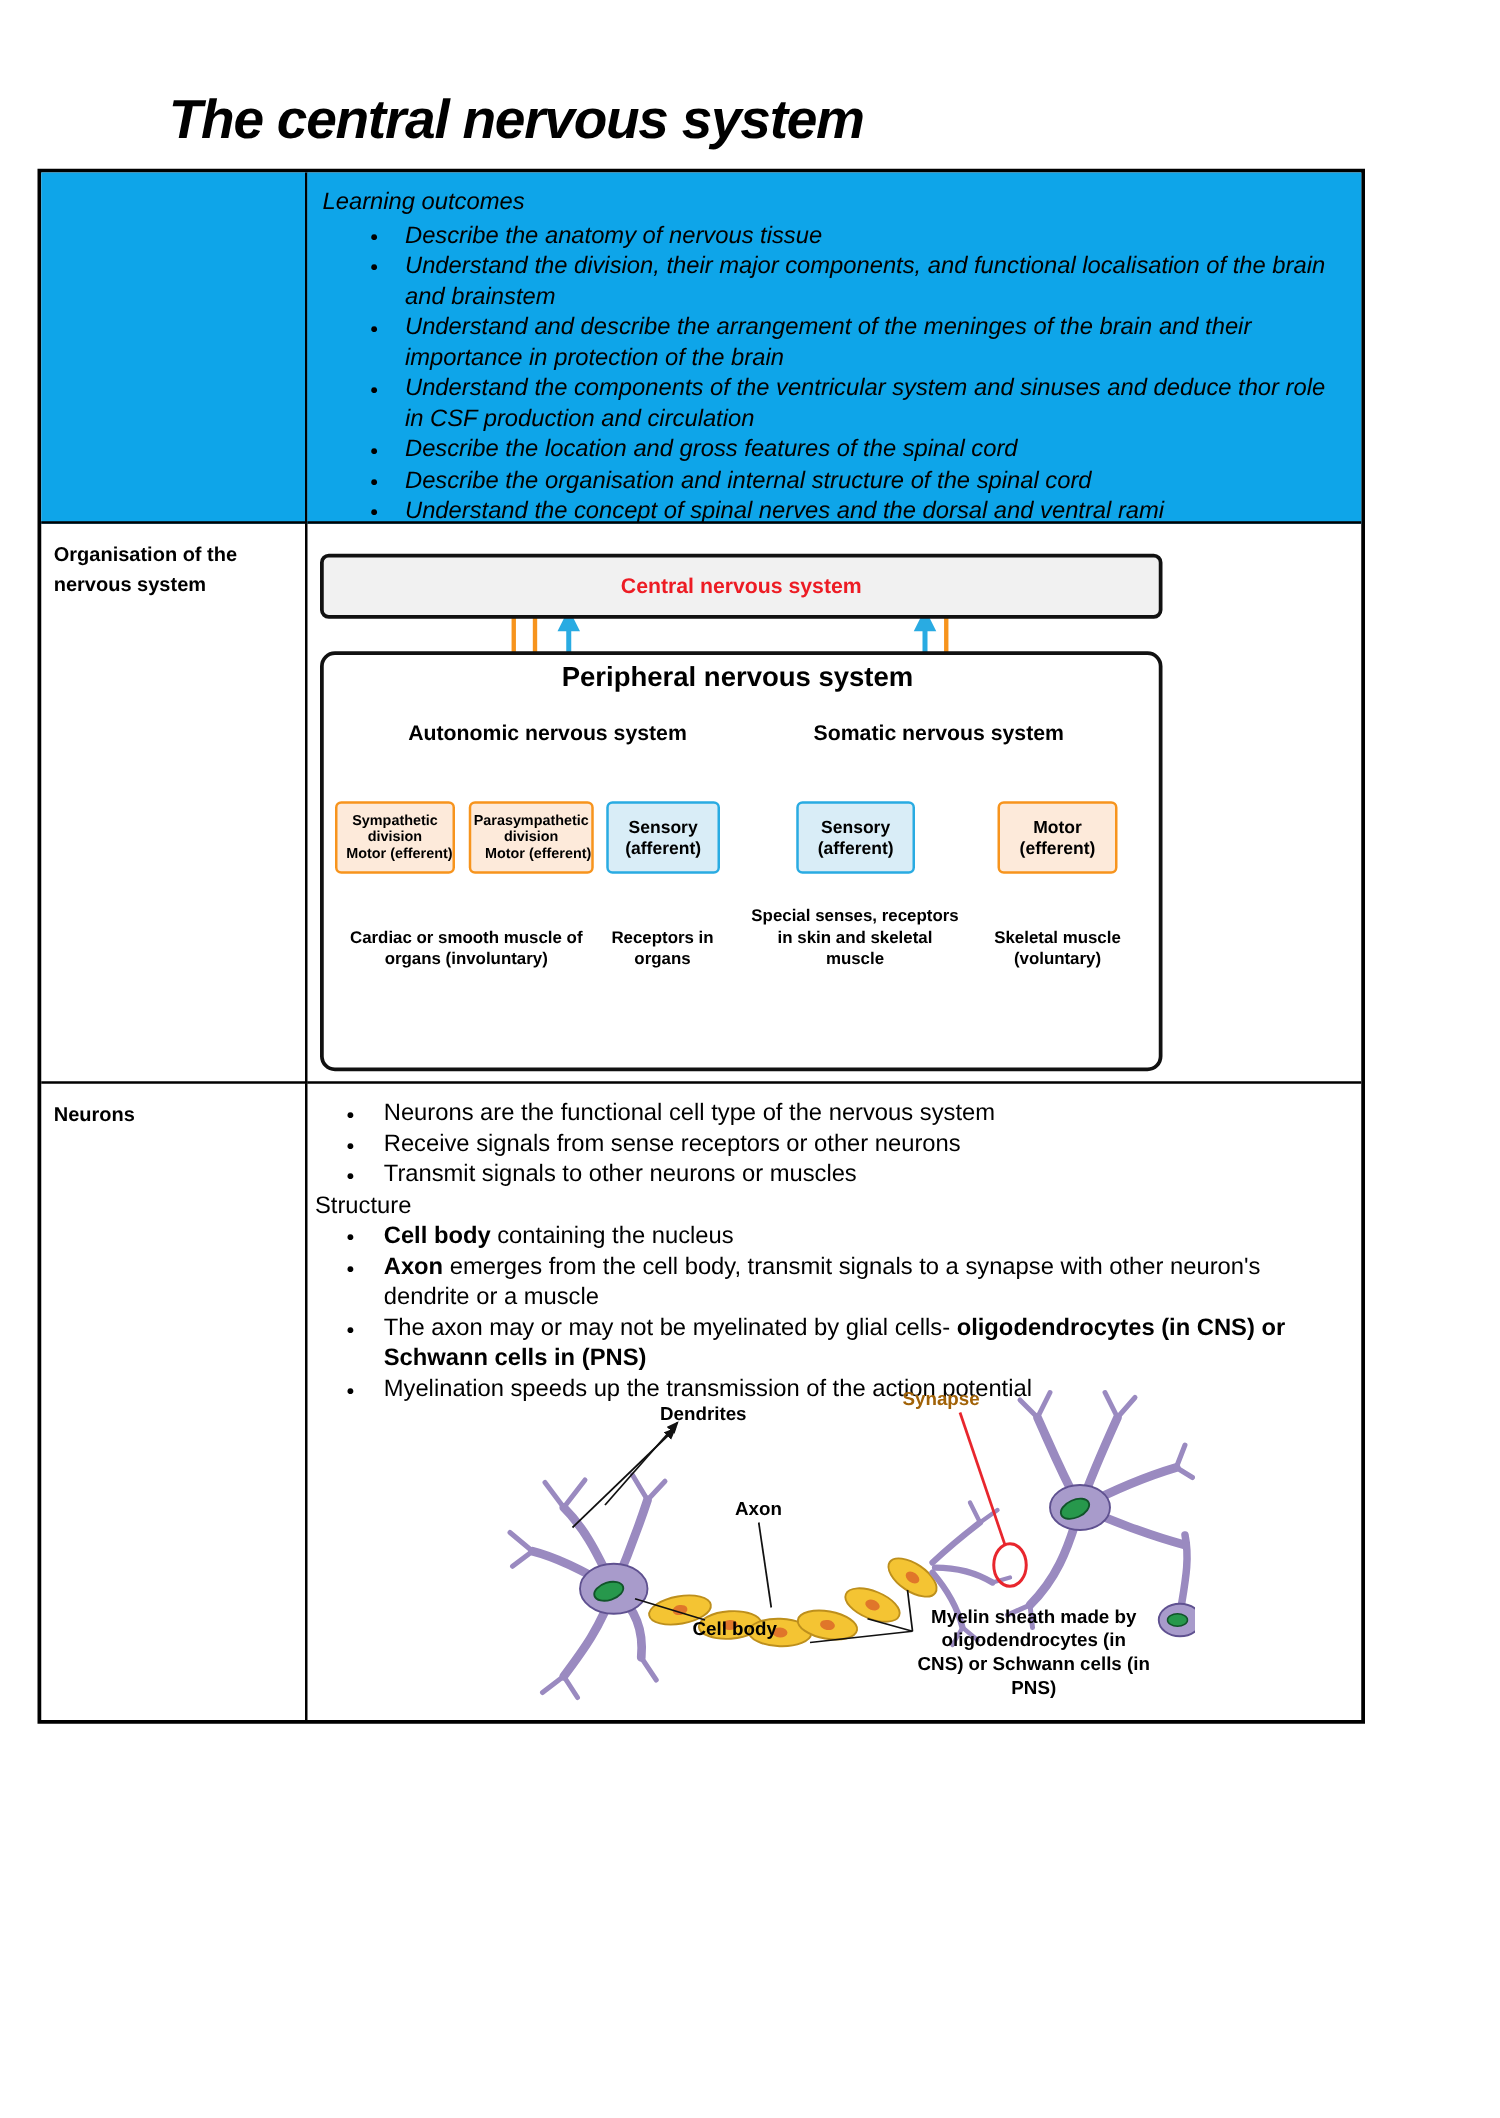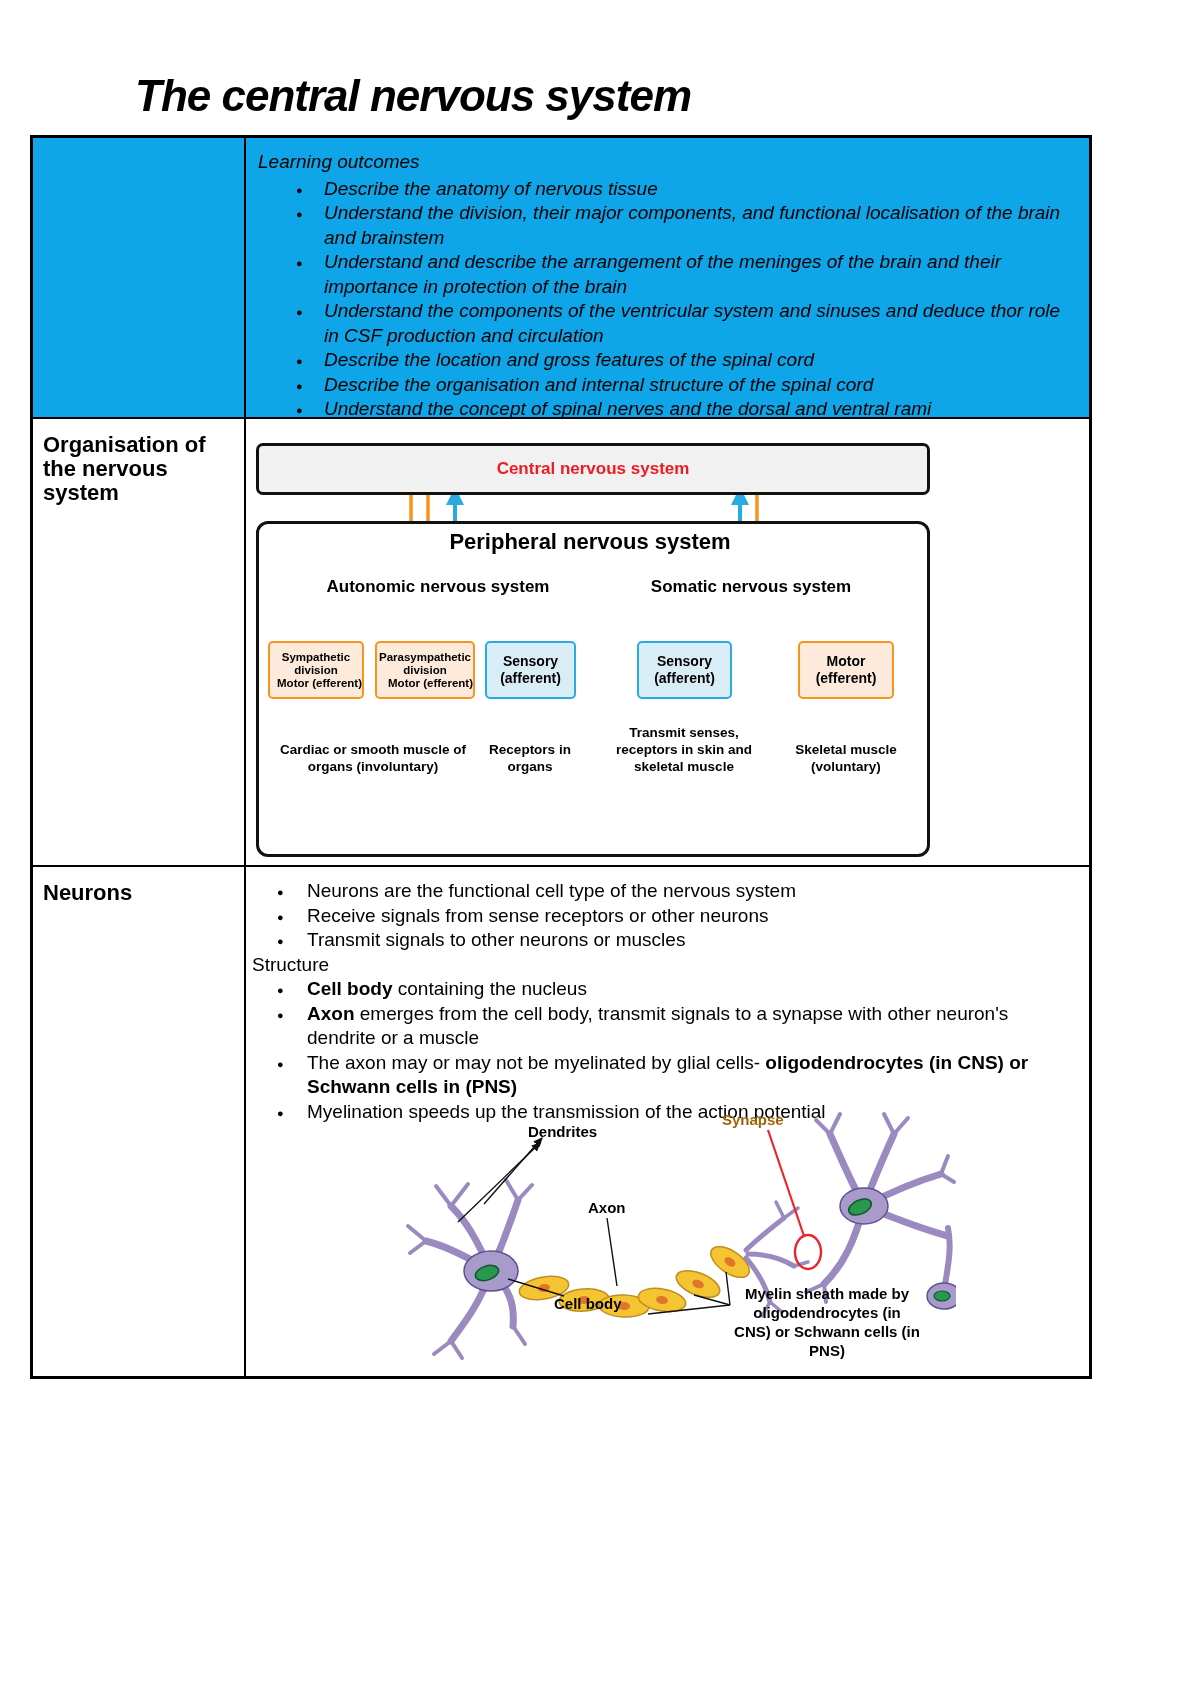--- a/index.html
+++ b/index.html
@@ -14,21 +14,21 @@
   
   .doc-table{
     position:absolute;left:30px;top:135px;width:1056px;
     border:3px solid #000;
     display:grid;grid-template-columns:213px 1fr;grid-template-rows:281px 448px 509px;
   }
   .cell{position:relative;box-sizing:border-box;border-right:2px solid #000;border-bottom:2px solid #000;}
   .cell.last-col{border-right:none;}
   .cell.last-row{border-bottom:none;}
   .gray{background:#0ea5e9;}
-  .label-cell{font-weight:bold;font-size:22px;line-height:24px;padding:14px 10px;}
+  .label-cell{font-weight:bold;font-size:16px;line-height:24px;padding:14px 10px;}
   
   .lo-cell{font-style:italic;font-size:19px;line-height:24.5px;padding:12px 10px 6px 12px;}
   .lo-heading{margin:0 0 2px 0;}
   ul.dotlist{list-style:none;margin:0;padding:0 0 0 38px;}
   ul.dotlist li{position:relative;padding-left:28px;margin:0;}
   ul.dotlist li::before{content:"●";position:absolute;left:0;top:1px;font-size:11px;}
   
   .org-cell{overflow:hidden;}
   .org-diagram{position:absolute;left:0;top:0;width:843px;height:446px;}
   .org-svg{position:absolute;left:0;top:0;}
@@ -143,21 +143,21 @@
       </div>
       <div class="sub-box blue" style="left:391px;width:95px;">
         <span class="med">Sensory (afferent)</span>
       </div>
       <div class="sub-box orange" style="left:552px;width:96px;">
         <span class="med">Motor (efferent)</span>
       </div>
 
       <div class="target-label" style="left:32px;top:322px;width:190px;">Cardiac or smooth muscle of organs (involuntary)</div>
       <div class="target-label" style="left:219px;top:322px;width:130px;">Receptors in organs</div>
-      <div class="target-label" style="left:355px;top:305px;width:166px;">Transmit senses, receptors in skin and skeletal muscle</div>
+      <div class="target-label" style="left:355px;top:305px;width:166px;">Special senses, receptors in skin and skeletal muscle</div>
       <div class="target-label" style="left:522px;top:322px;width:156px;">Skeletal muscle (voluntary)</div>
     </div>
   </div>
 
   <div class="cell last-row label-cell">
     <span>Neurons</span>
   </div>
   <div class="cell last-row last-col neuron-cell">
     <ul class="ndots">
       <li>Neurons are the functional cell type of the nervous system</li>

